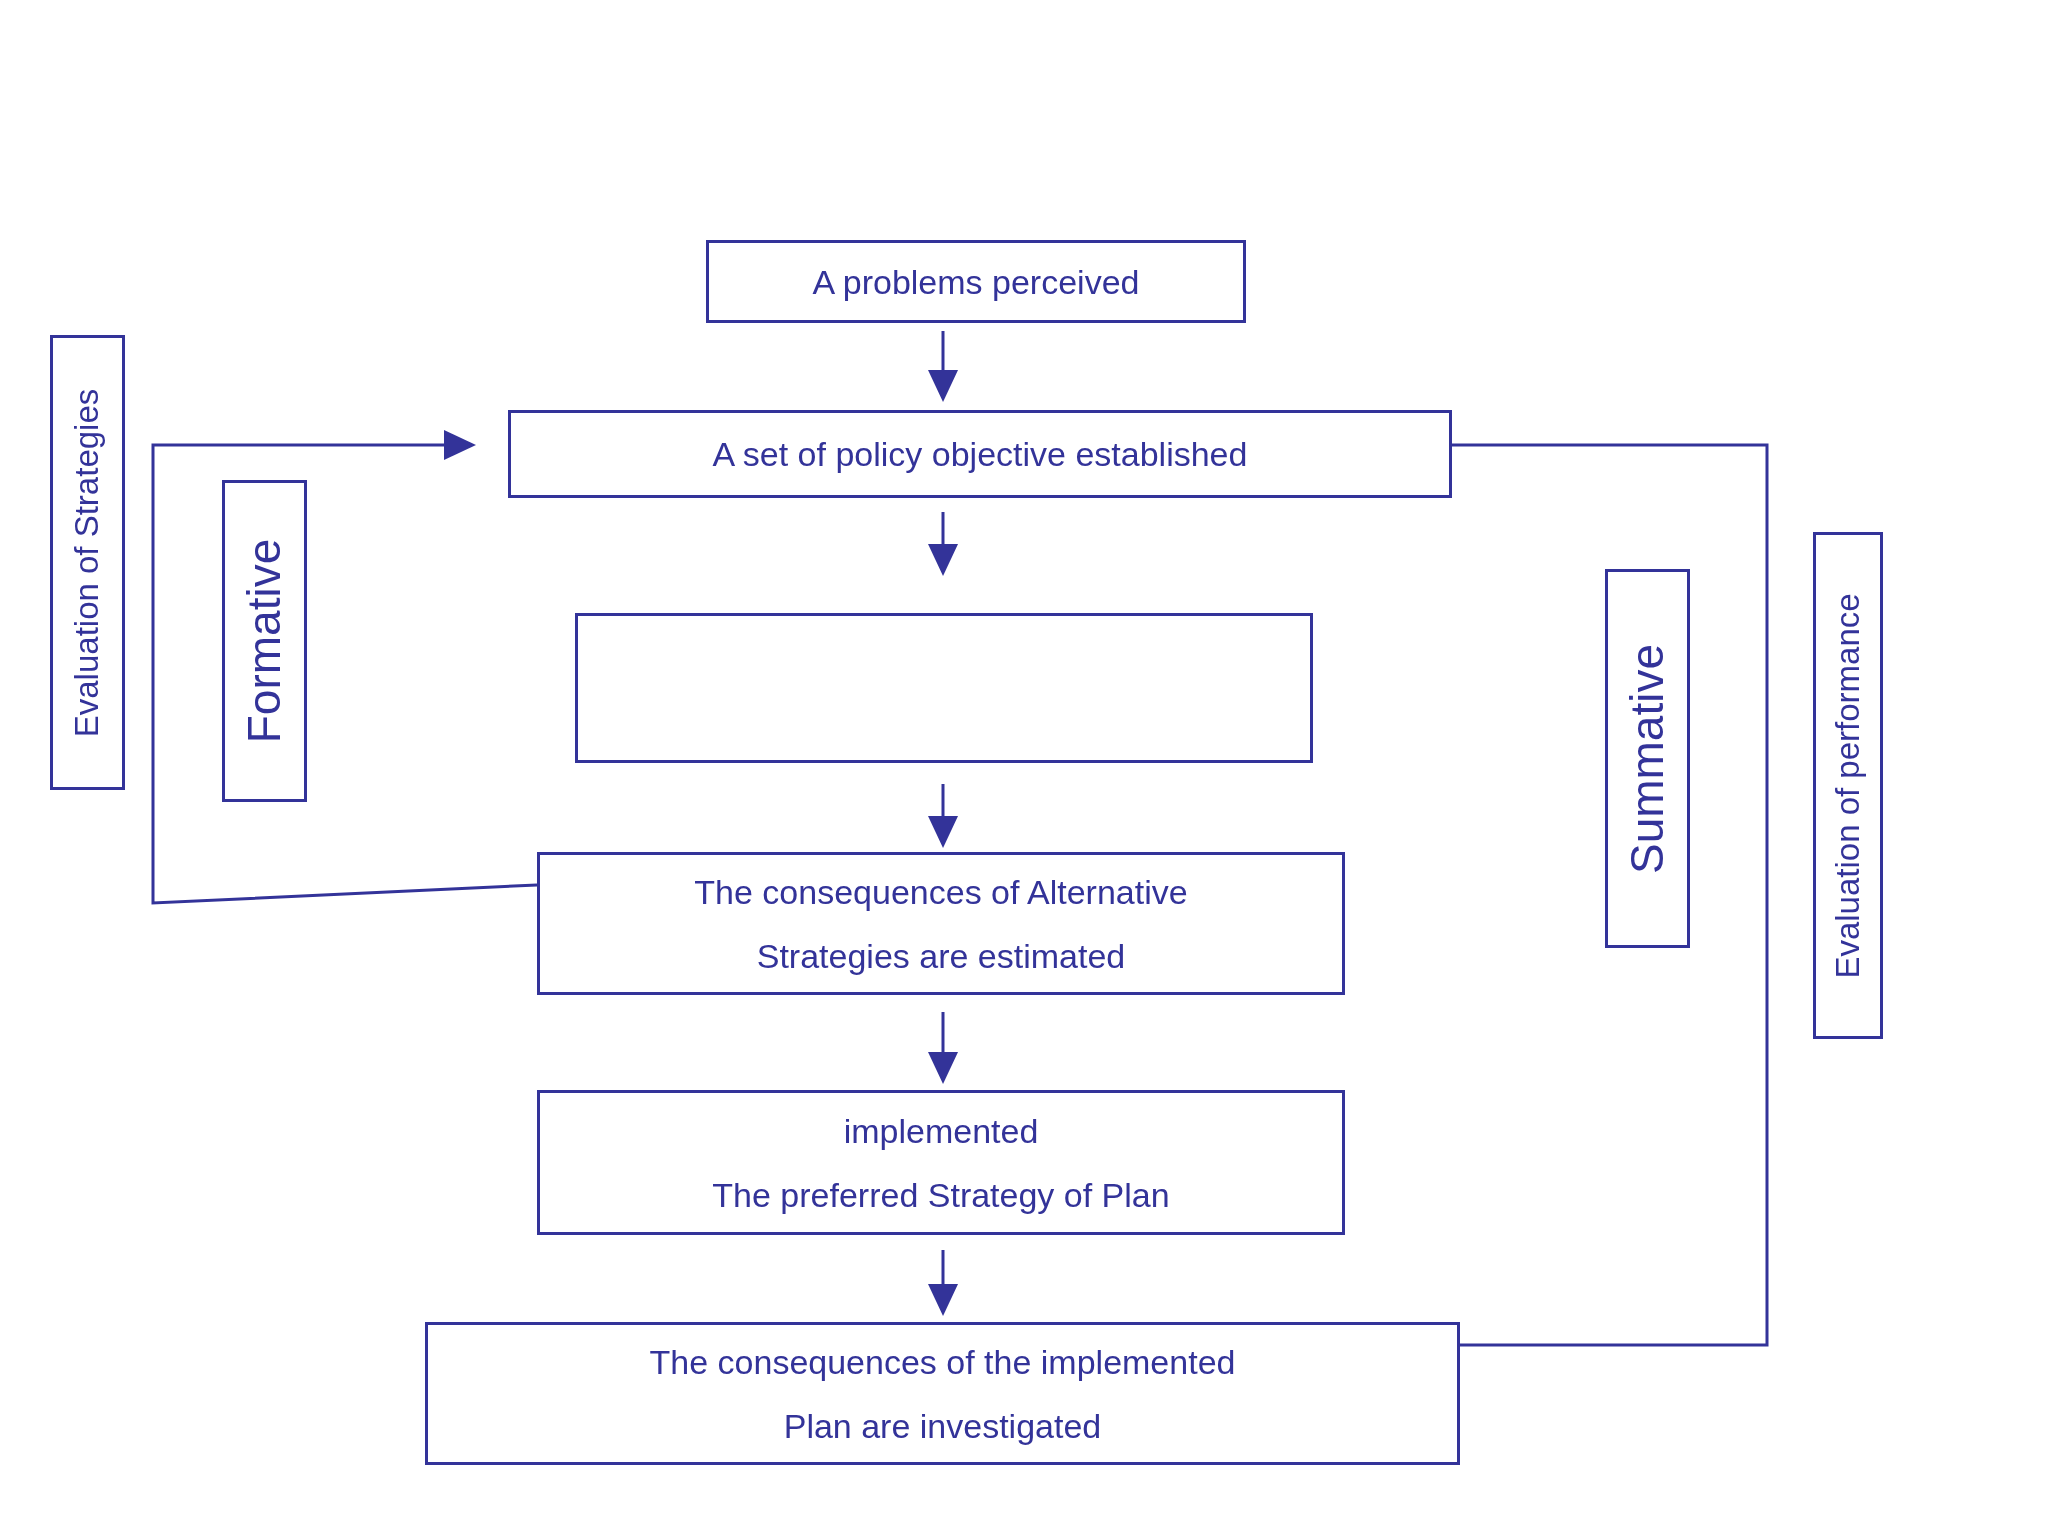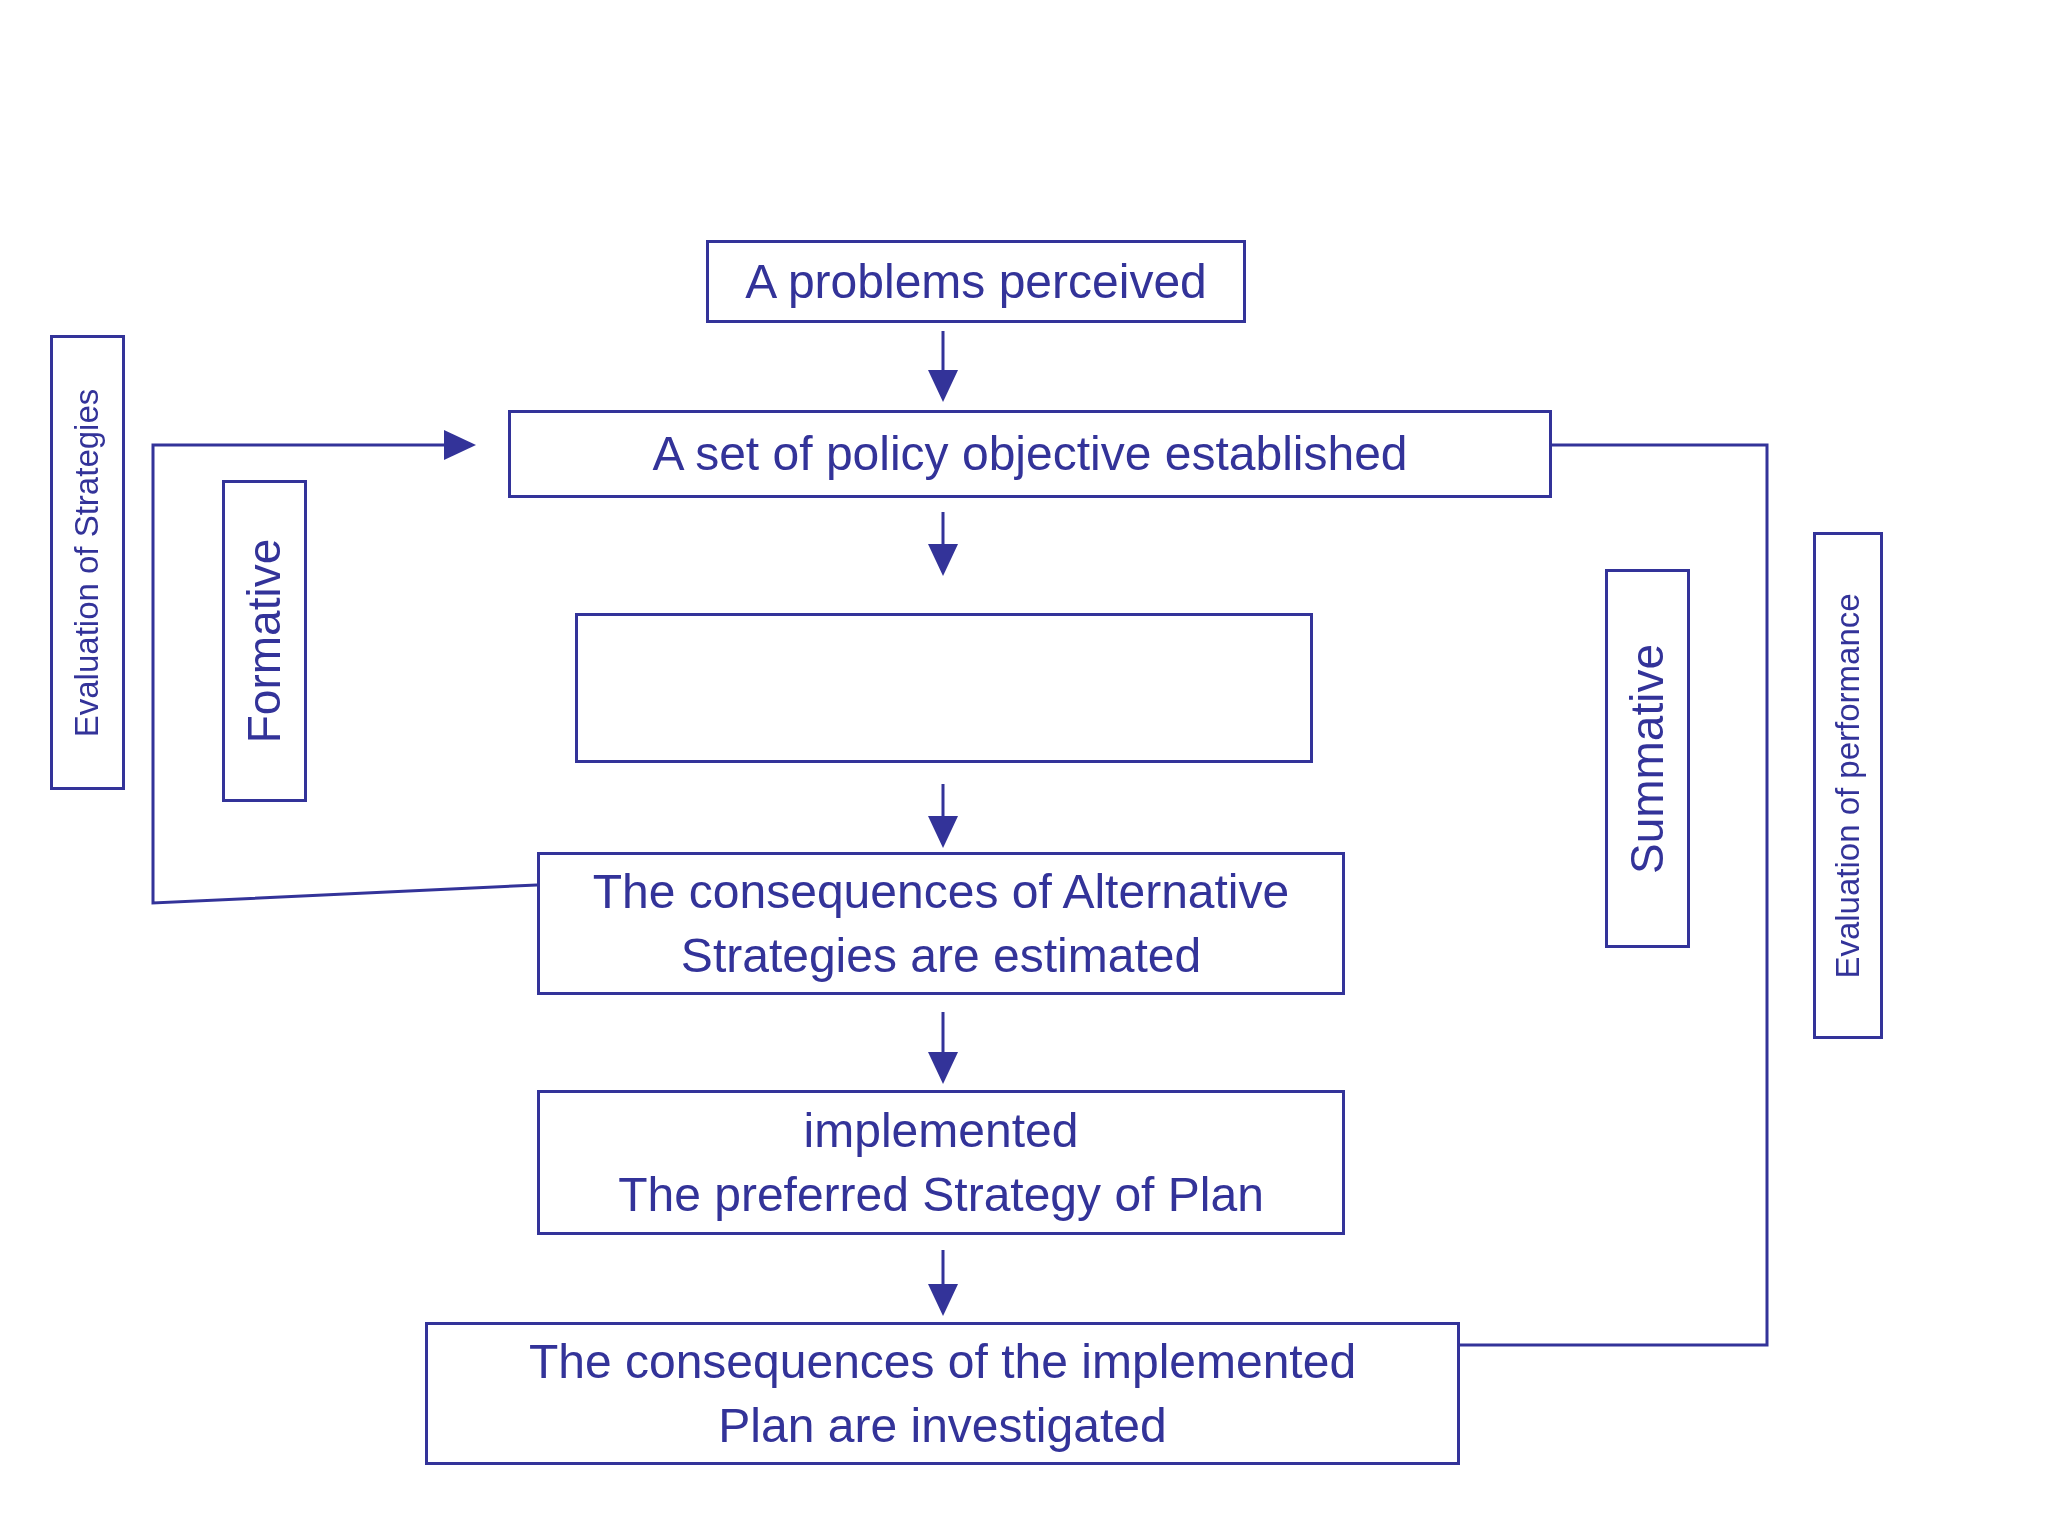--- a/index.html
+++ b/index.html
@@ -26,21 +26,21 @@
   }
   .fbox {
     position: absolute;
     border: 3px solid var(--ink, #333399);
     background: #ffffff;
     display: flex;
     flex-direction: column;
     align-items: center;
     justify-content: center;
     text-align: center;
-    font-size: 48px;
+    font-size: 34px;
     line-height: 64px;
     box-sizing: border-box;
     white-space: nowrap;
   }
   .vbox {
     position: absolute;
     border: 3px solid var(--ink, #333399);
     background: #ffffff;
     display: flex;
     align-items: center;
@@ -73,21 +73,21 @@
       <line x1="943" y1="1250" x2="943" y2="1312" marker-end="url(#arrow)"></line>
       <polyline points="537,885 153,903 153,445 472,445" marker-end="url(#arrow)"></polyline>
       <polyline points="1460,1345 1767,1345 1767,445 1421,445" marker-end="url(#arrow)"></polyline>
     </g>
   </svg>
 
   <div class="fbox" style="left:706px; top:240px; width:540px; height:83px;">
     <div>A problems perceived</div>
   </div>
 
-  <div class="fbox" style="left:508px; top:410px; width:1044px; height:88px;">
+  <div class="fbox" style="left:508px; top:410px; width:944px; height:88px;">
     <div>A set of policy objective established</div>
   </div>
 
   <div class="fbox" style="left:575px; top:613px; width:738px; height:150px;">
   </div>
 
   <div class="fbox" style="left:537px; top:852px; width:808px; height:143px;">
     <div>The consequences of Alternative</div>
     <div>Strategies are estimated</div>
   </div>

